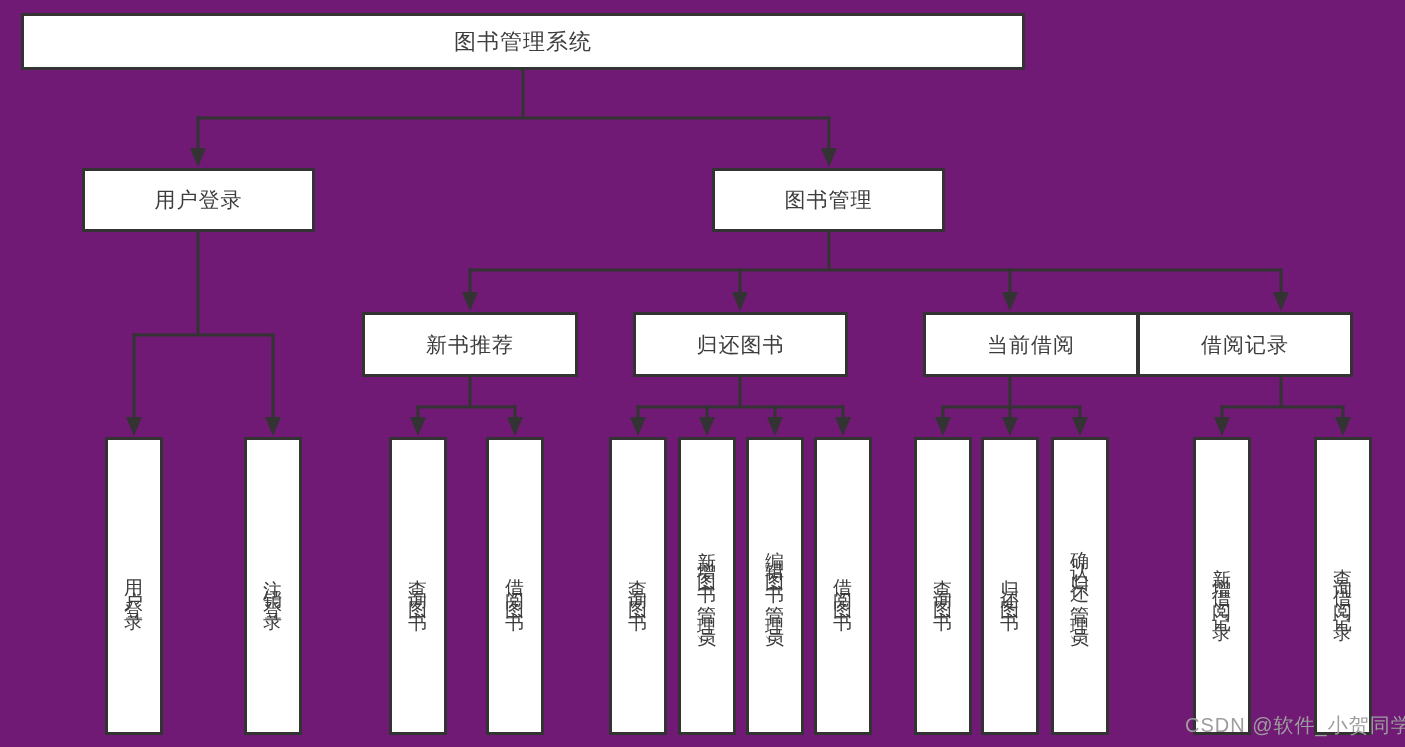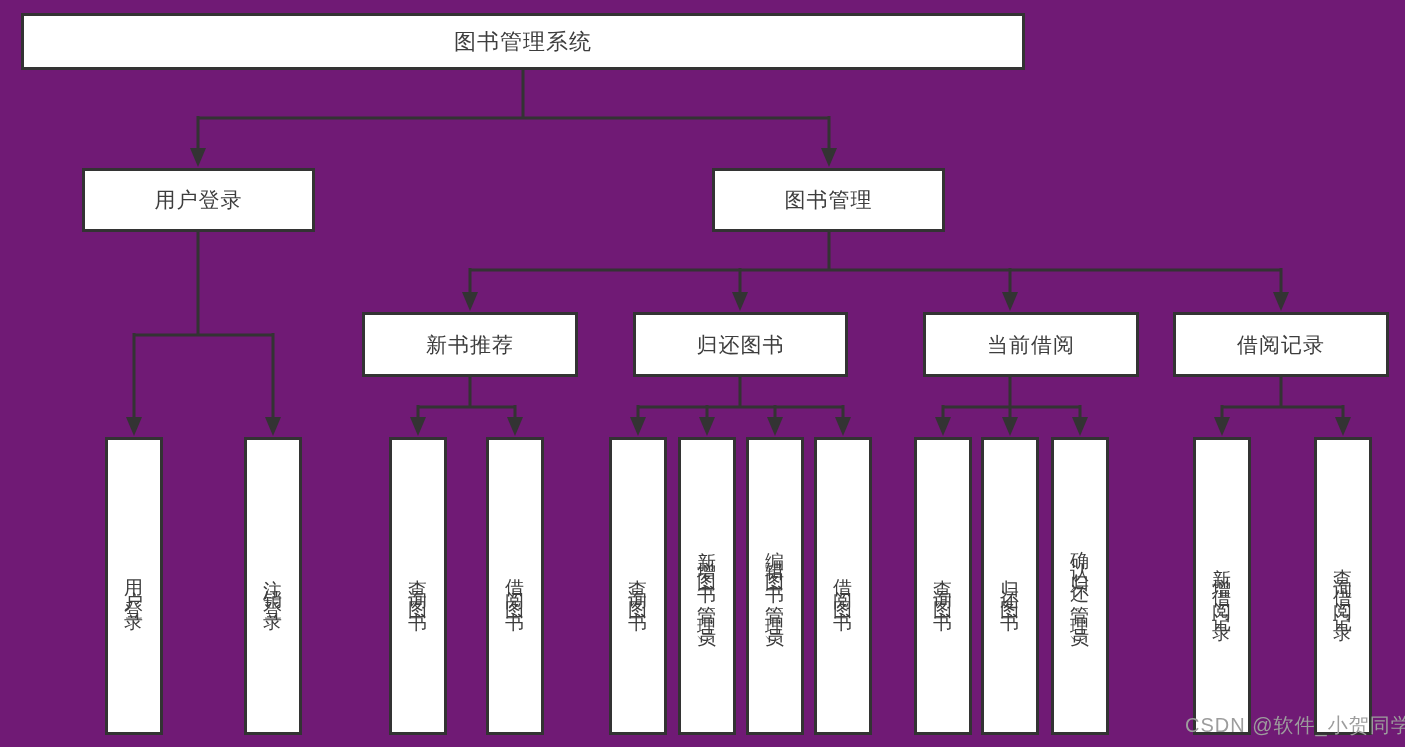--- a/index.html
+++ b/index.html
@@ -123,21 +123,21 @@
 
   <div class="node hbox" style="left:712px; top:168px; width:233px; height:64px;">
     <span>图书管理</span>
   </div>
   <div class="node hbox" style="left:633px; top:312px; width:215px; height:65px;">
     <span>归还图书</span>
   </div>
   <div class="node hbox" style="left:902px; top:312px; width:216px; height:65px;margin-left:21px;">
     <span>当前借阅</span>
   </div>
-  <div class="node hbox" style="left:1173px; top:312px; width:216px; height:65px;text-align:right;">
+  <div class="node hbox" style="left:1137px; top:312px; width:216px; height:65px;text-align:right;">
     <span>借阅记录</span>
   </div>
 
   <div class="node vbox" style="left:105px;">
     <span class="vtext">用户登录</span>
   </div>
   <div class="node vbox" style="left:244px;">
     <span class="vtext">注销登录</span>
   </div>
 

